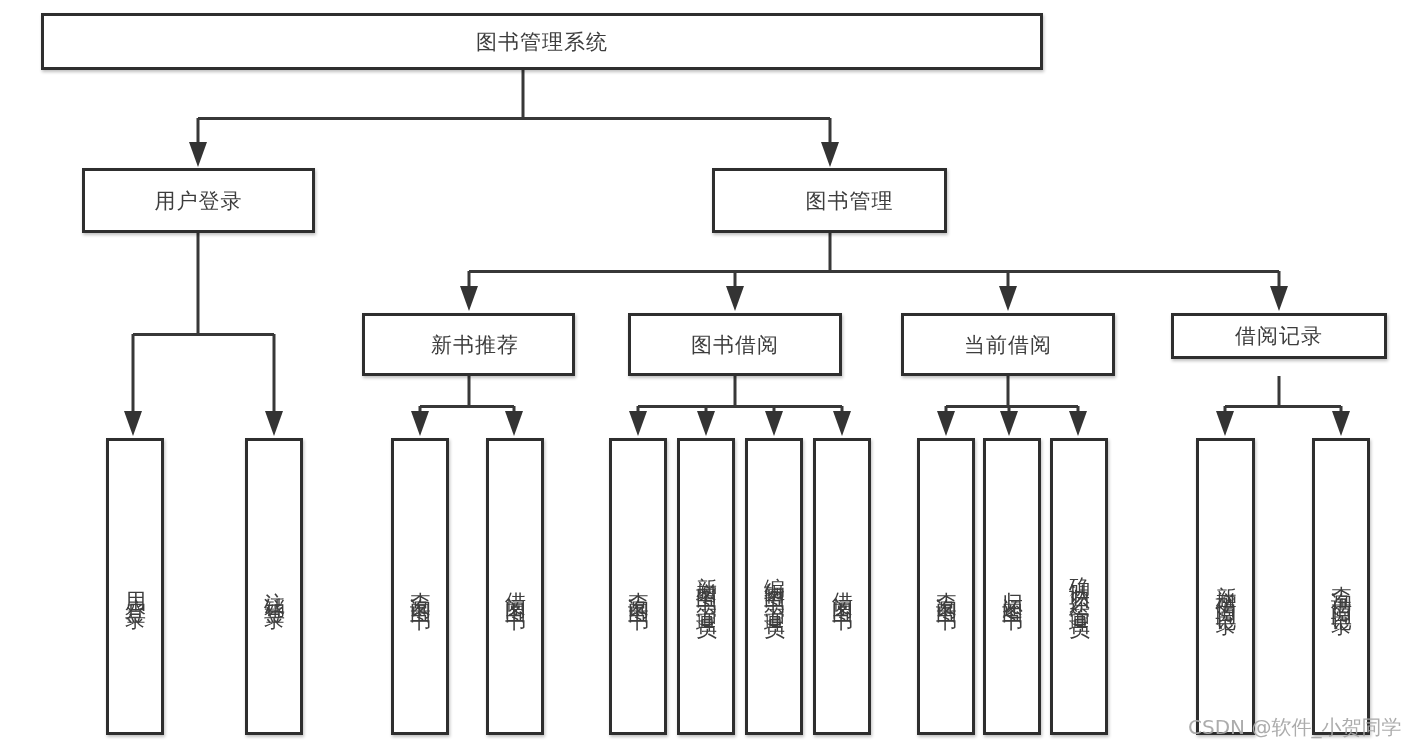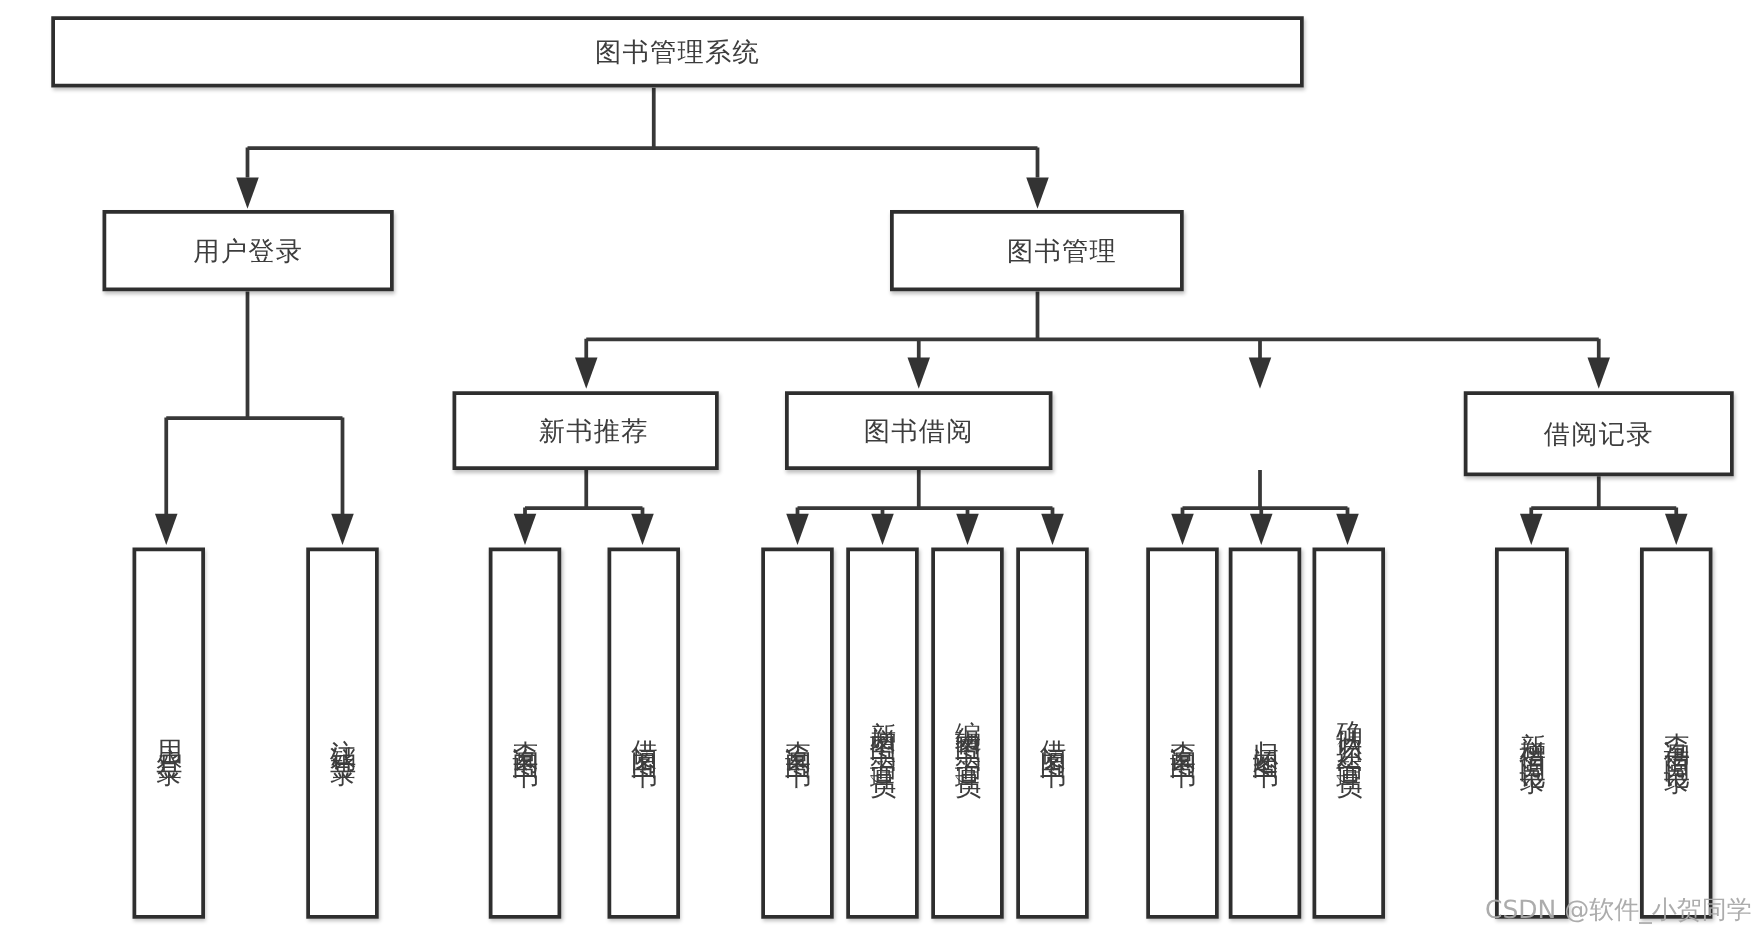--- a/index.html
+++ b/index.html
@@ -38,21 +38,21 @@
   }
   
   .n-root{left:21px;top:13px;width:1002px;height:57px;margin-left:20px;}
   
   .n-user-login{left:82px;top:168px;width:233px;height:65px;}
   .n-book-mgmt{left:712px;top:168px;width:235px;height:65px;padding-left:40px;}
   
   .n-new-book{left:362px;top:313px;width:213px;height:63px;padding-left:13px;}
   .n-book-borrow{left:628px;top:313px;width:214px;height:63px;}
   .n-current-borrow{left:901px;top:313px;width:214px;height:63px;}
-  .n-borrow-record{left:1171px;top:313px;width:216px;height:68px;}
+  .n-borrow-record{left:1171px;top:313px;width:216px;height:46px;}
   
   .leaf{top:438px;height:297px;width:58px;}
   .lf-1{left:106px;} .lf-2{left:245px;}
   .lf-3{left:391px;} .lf-4{left:486px;}
   .lf-5{left:609px;} .lf-6{left:677px;} .lf-7{left:745px;} .lf-8{left:813px;}
   .lf-9{left:917px;} .lf-10{left:983px;} .lf-11{left:1050px;}
   .lf-12{left:1196px;width:59px;} .lf-13{left:1312px;}
   .watermark{
     position:absolute;
     left:1188px;top:714px;
@@ -113,20 +113,23 @@
   <div class="node n-book-mgmt">
     <span class="label">图书管理</span>
   </div>
 
   <div class="node n-new-book">
     <span class="label">新书推荐</span>
   </div>
   <div class="node n-book-borrow">
     <span class="label">图书借阅</span>
   </div>
+  <div class="node n-current-borrow">
+    <span class="label">当前借阅</span>
+  </div>
   <div class="node n-borrow-record">
     <span class="label">借阅记录</span>
   </div>
 
   <div class="node leaf lf-1">
     <span class="label">用户登录</span>
   </div>
   <div class="node leaf lf-2">
     <span class="label">注销登录</span>
   </div>

